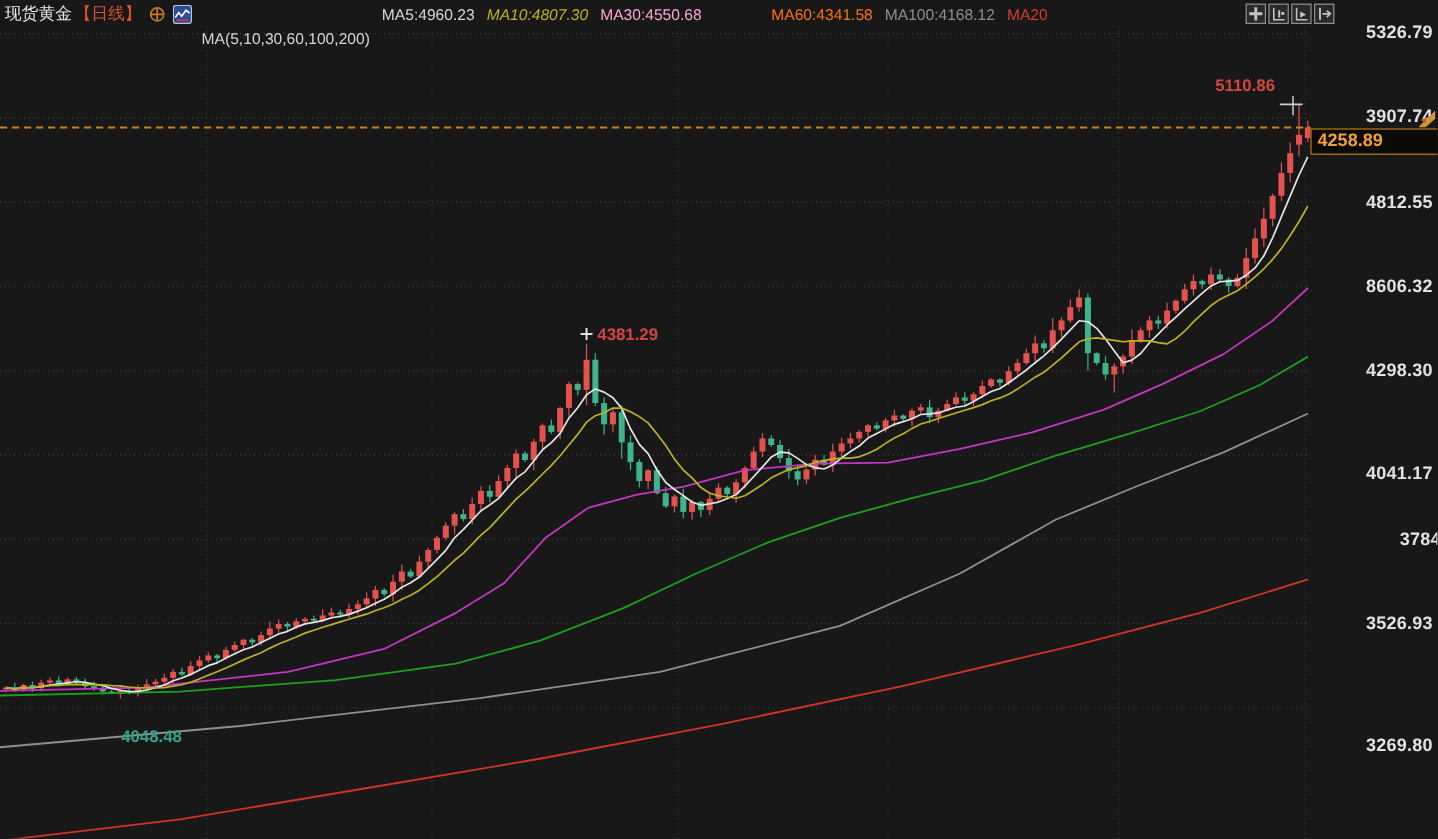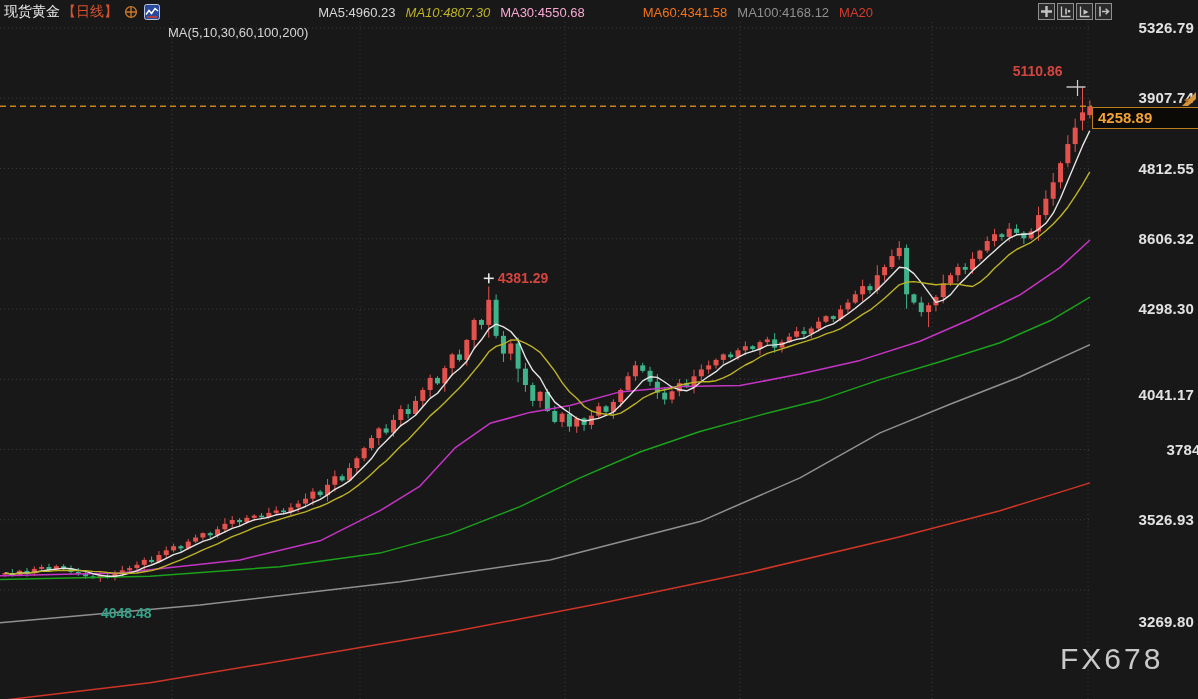--- a/index.html
+++ b/index.html
@@ -442,14 +442,13 @@
 
   <div id="price-tag" style="top: 107.255px;">
     <span>4258.89</span>
   </div>
 
   <svg id="price-arrow" width="18" height="18" style="position: absolute; left: 1180px; top: 90.2553px; z-index: 6;">
     <path d="M2 16L16 2L16 9L8 16Z" fill="#d8923a"></path>
     <path d="M4 10l5-2-1 5" fill="#b06f1e"></path>
   </svg>
 
-  <div id="watermark">FX678</div>
 </div>
 
 </body></html>

